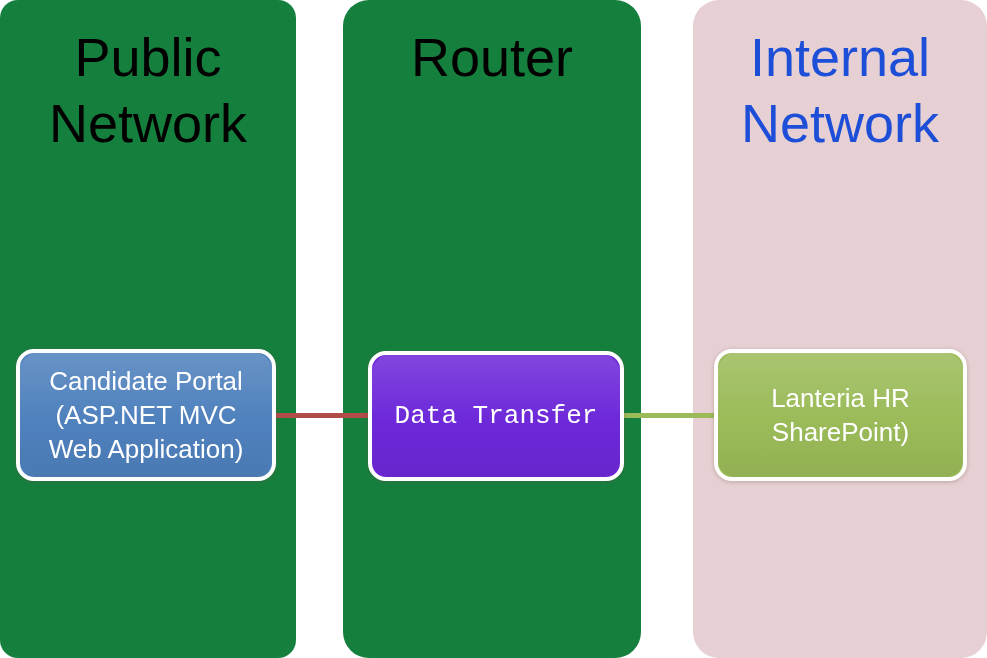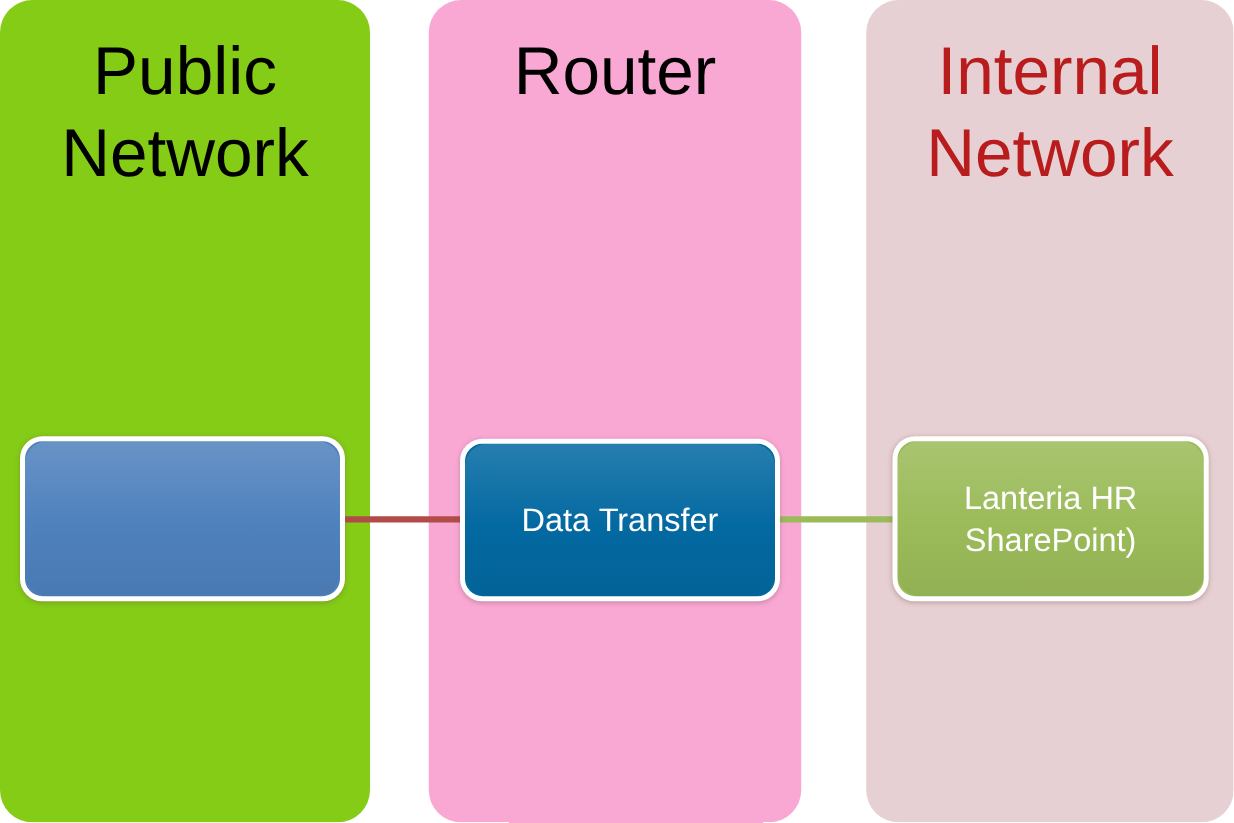--- a/index.html
+++ b/index.html
@@ -37,44 +37,47 @@
   .node-3{left:714px;top:349px;width:253px;height:132px;}
 </style>
 </head>
 <body>
 
 <div class="canvas">
 
   <div class="connector connector-left" style="background: rgb(177, 76, 73);"></div>
   <div class="connector connector-right" style="background: rgb(155, 187, 89);"></div>
 
-  <section class="panel panel-1" style="background: #84cc16;">
+  <section class="panel panel-1" style="background: #15803d; border-radius: 18px;">
     <h2 class="panel-title" style="color: rgb(0, 0, 0);">
       <span class="tline">Public</span>
       <span class="tline">Network</span>
     </h2>
   </section>
 
-  <section class="panel panel-2" style="background: #f9a8d4;">
+  <section class="panel panel-2" style="background: #15803d;">
     <h2 class="panel-title" style="color: rgb(0, 0, 0);">
       <span class="tline">Router</span>
     </h2>
   </section>
 
   <section class="panel panel-3" style="background: rgb(231, 208, 211);">
-    <h2 class="panel-title" style="color: #b91c1c;">
+    <h2 class="panel-title" style="color: #1d4ed8;">
       <span class="tline">Internal</span>
       <span class="tline">Network</span>
     </h2>
   </section>
 
   <div class="node node-1" style="background: rgb(79, 129, 189);">
+    <span class="nline">Candidate Portal</span>
+    <span class="nline">(ASP.NET MVC</span>
+    <span class="nline">Web Application)</span>
   </div>
 
-  <div class="node node-2" style="background: #0369a1;">
+  <div class="node node-2" style="background: #6d28d9; font-family: Liberation Mono, monospace;">
     <span class="nline">Data Transfer</span>
   </div>
 
   <div class="node node-3" style="background: rgb(155, 187, 89);">
     <span class="nline">Lanteria HR</span>
     <span class="nline">SharePoint)</span>
   </div>
 
 </div>
 

